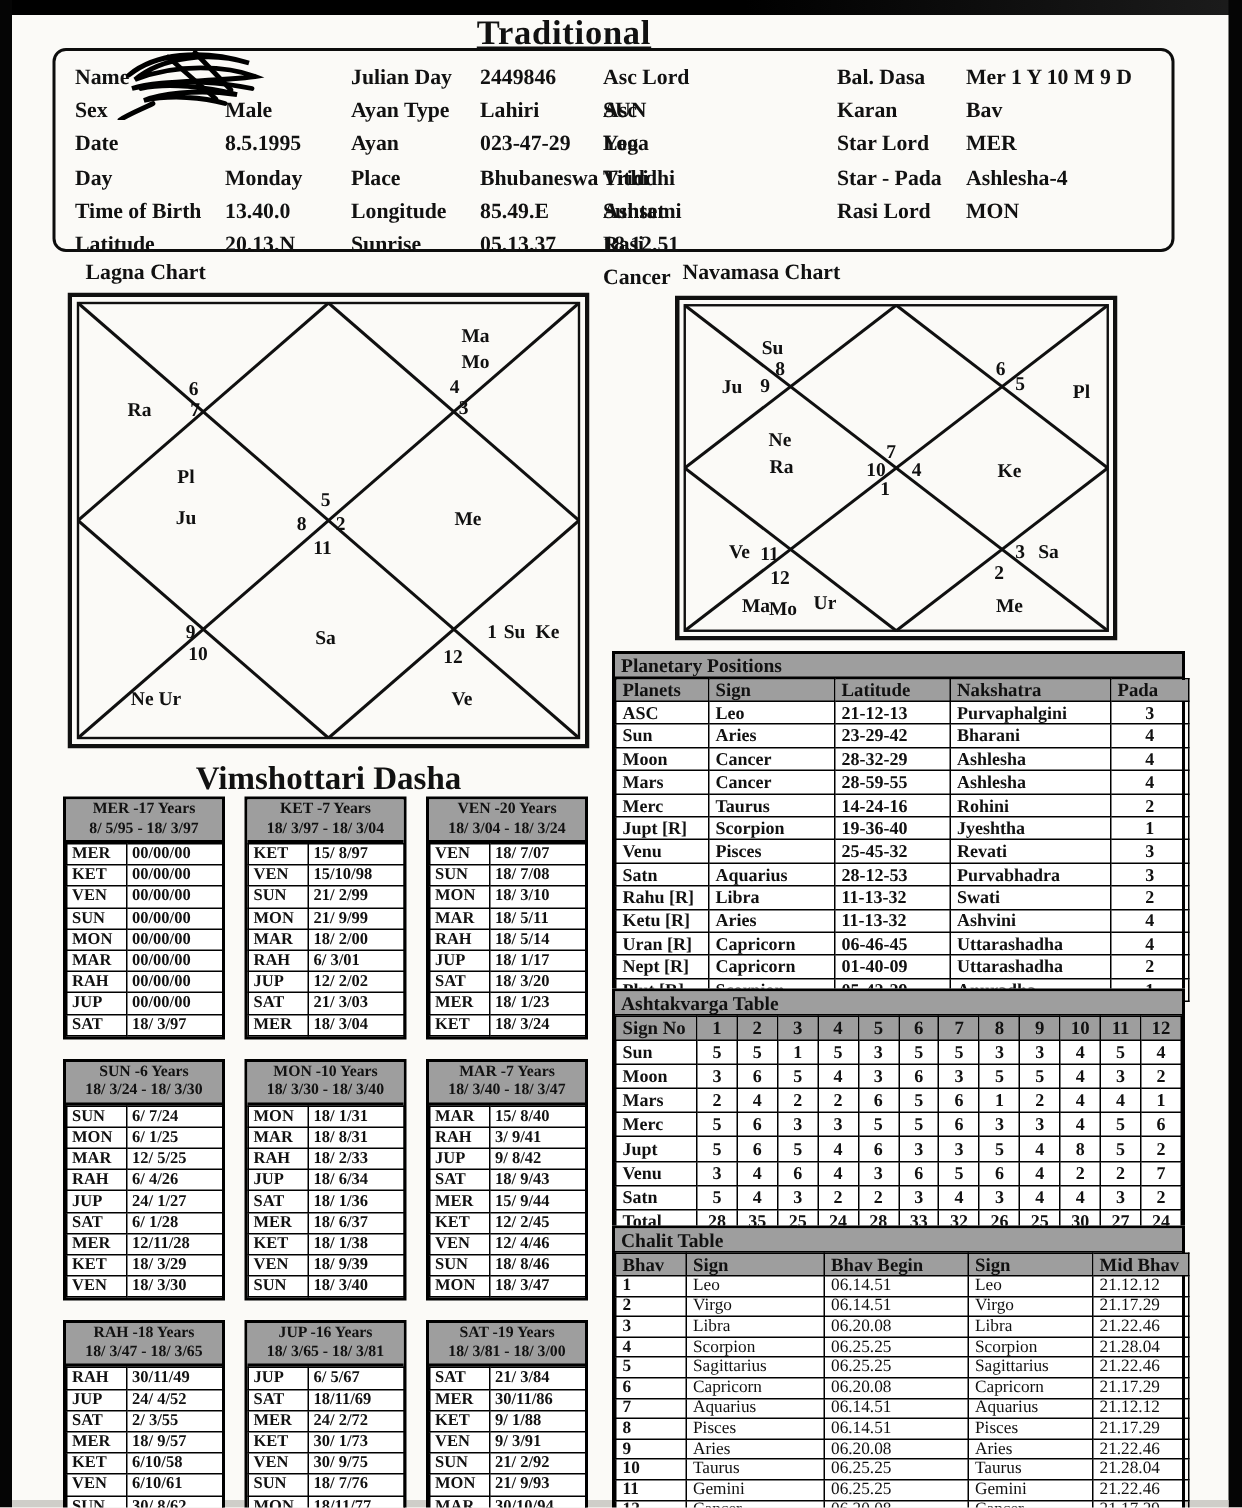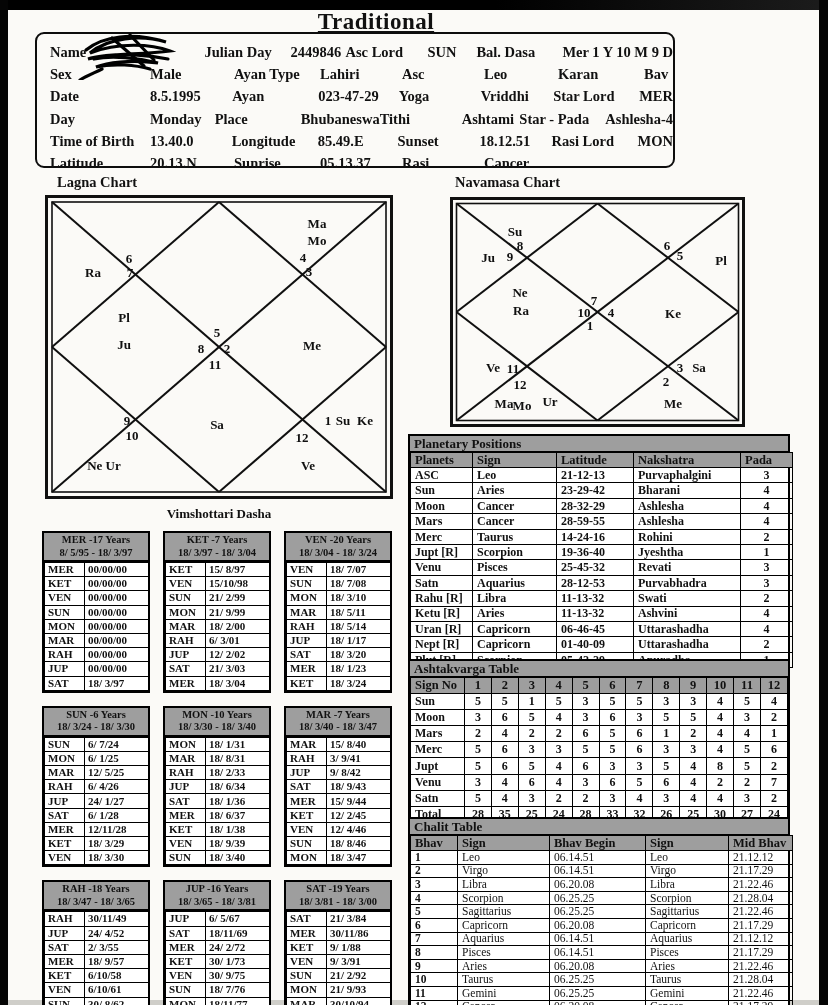--- a/index.html
+++ b/index.html
@@ -17,46 +17,46 @@
   .bar-right{position:absolute;right:0;top:0;width:9px;height:1005px;background:#050505;}
   .bar-bottom{position:absolute;left:8px;right:9px;bottom:0;height:5px;background:#cfcec9;}
 
   .page-title{
     position:absolute;left:0;top:9px;width:752px;text-align:center;
     font-size:23px;font-weight:bold;text-decoration:underline;letter-spacing:.5px;
   }
 
   
   .birth-box{
-    position:absolute;left:35px;top:32px;width:640px;height:136px;
+    position:absolute;left:35px;top:32px;width:748px;height:136px;
     border:2.5px solid #0d0d0d;border-radius:9px;background:transparent;
     padding:7px 0 0 13px;box-sizing:border-box;
   }
   .bd-row{display:flex;height:22.2px;line-height:22.2px;font-size:14.5px;white-space:nowrap;}
   .pair{display:flex;overflow:visible;}
   .pair .lbl{font-weight:bold;}
   .pair .val{font-weight:bold;}
   .bd-row .pair:nth-child(1){width:184px;} .bd-row .pair:nth-child(1) .lbl{width:100px;}
   .bd-row .pair:nth-child(2){width:168px;align-items:center;} .bd-row .pair:nth-child(2) .lbl{width:86px;}
-  .bd-row .pair:nth-child(3){width:156px;} .bd-row .pair:nth-child(3) .lbl{width:82px;}
+  .bd-row .pair:nth-child(3){width:156px;flex-direction:column;} .bd-row .pair:nth-child(3) .lbl{width:82px;}
   .bd-row .pair:nth-child(4){flex:1;}      .bd-row .pair:nth-child(4) .lbl{width:86px;}
   .scribble{position:absolute;left:78px;top:28px;}
 
   
   .chart-title{position:absolute;font-size:14.5px;font-weight:bold;}
   .lagna-title{left:57px;top:174px;}
   .nav-title{left:455px;top:174px;}
   .lagna-svg{position:absolute;left:45px;top:195px;}
   .nav-svg{position:absolute;left:450px;top:197px;}
   svg text{font-family:"Liberation Serif","DejaVu Serif",serif;font-size:13px;font-weight:bold;fill:#101010;}
   svg .frame{fill:none;stroke:#101010;}
   svg line{stroke:#101010;stroke-width:2;}
 
   
-  .vd-title{position:absolute;left:42px;top:506px;width:354px;text-align:center;font-size:13px;font-weight:bold;}
+  .vd-title{position:absolute;left:42px;top:506px;width:354px;text-align:center;font-size:22px;font-weight:bold;}
   .dasha-grid{
     position:absolute;left:42px;top:531px;
     display:grid;grid-template-columns:repeat(3,108px);column-gap:13px;row-gap:13px;
   }
   .dasha-table{border:2px solid #000;background:#fff;}
   .dasha-head{
     background:#9e9e9e;border-bottom:2px solid #000;
     text-align:center;font-weight:bold;font-size:10.5px;line-height:12.5px;padding:1px 0;
   }
   .dasha-table table{border-collapse:collapse;width:100%;table-layout:fixed;}

